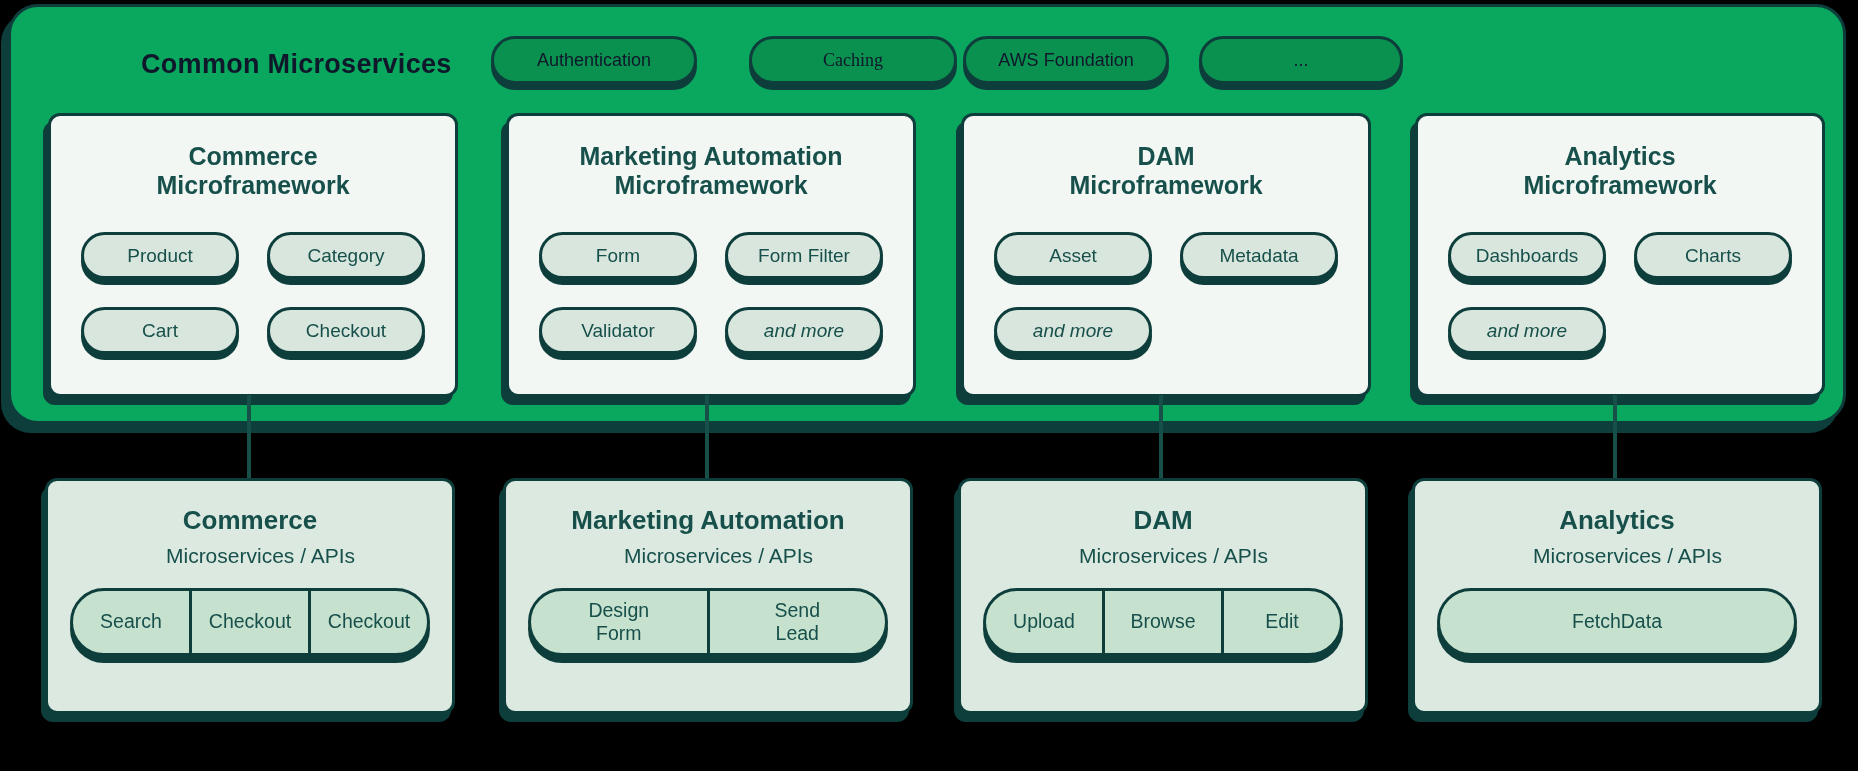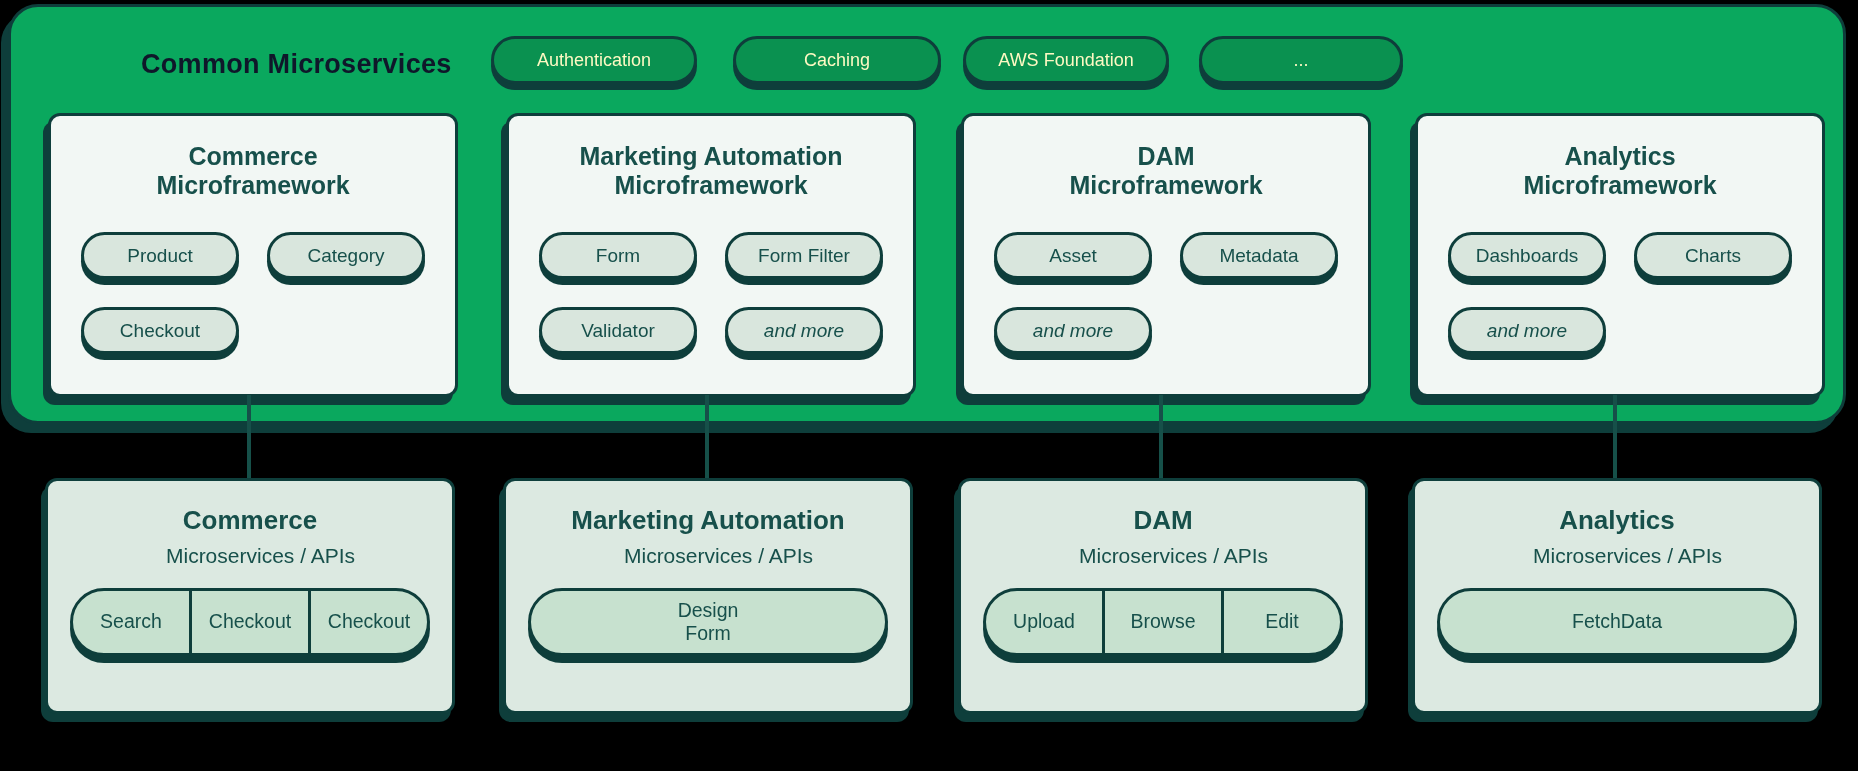--- a/index.html
+++ b/index.html
@@ -14,24 +14,24 @@
   }
   .main-title {
     position:absolute; left:130px; top:42px;
     font-size:27px; font-weight:bold; color:#0f172a; letter-spacing:.3px;
   }
   .hpill {
     position:absolute; top:29px; height:48px; box-sizing:border-box;
     background:#0A9150; border:3px solid #0E3E3B; border-radius:26px;
     box-shadow:0 6px 0 #0E3E3B;
     display:flex; align-items:center; justify-content:center;
-    color:#fef9c3; font-size:18px;
+    color:#0f172a; font-size:18px;
   }
   .hpill-1 { left:480px;  width:206px; }
-  .hpill-2 { left:722px;  width:208px; }
+  .hpill-2 { left:738px;  width:208px;font-family:Liberation Serif, serif; }
   .hpill-3 { left:952px;  width:206px; }
   .hpill-4 { left:1188px; width:204px; }
 
   
   .mf-card {
     position:absolute; top:106px; width:410px; height:284px; box-sizing:border-box;
     background:#F2F7F4; border:3px solid #0E3E3B; border-radius:12px;
     box-shadow:-5px 8px 0 #0E3E3B; text-align:center;
   }
   .mf-1 { left:37px; } .mf-2 { left:495px; } .mf-3 { left:950px; } .mf-4 { left:1404px; }
@@ -88,20 +88,21 @@
     <div class="hpill hpill-2">Caching</div>
     <div class="hpill hpill-3">AWS Foundation</div>
     <div class="hpill hpill-4">...</div>
 
     <div class="mf-card mf-1">
       <div class="mf-title">Commerce
 Microframework</div>
       <div class="mf-pills">
         <div class="fpill">Product</div>
         <div class="fpill">Category</div>
+        <div class="fpill">Cart</div>
         <div class="fpill">Checkout</div>
       </div>
     </div>
 
     <div class="mf-card mf-2">
       <div class="mf-title">Marketing Automation
 Microframework</div>
       <div class="mf-pills">
         <div class="fpill">Form</div>
         <div class="fpill">Form Filter</div>
@@ -145,20 +146,22 @@
       <div class="sv-seg">Checkout</div>
     </div>
   </div>
 
   <div class="sv-card sv-2">
     <div class="sv-title">Marketing Automation</div>
     <div class="sv-subtitle">Microservices / APIs</div>
     <div class="sv-pill">
       <div class="sv-seg">Design
 Form</div>
+      <div class="sv-seg">Send
+Lead</div>
     </div>
   </div>
 
   <div class="sv-card sv-3">
     <div class="sv-title">DAM</div>
     <div class="sv-subtitle">Microservices / APIs</div>
     <div class="sv-pill">
       <div class="sv-seg">Upload</div>
       <div class="sv-seg">Browse</div>
       <div class="sv-seg">Edit</div>

